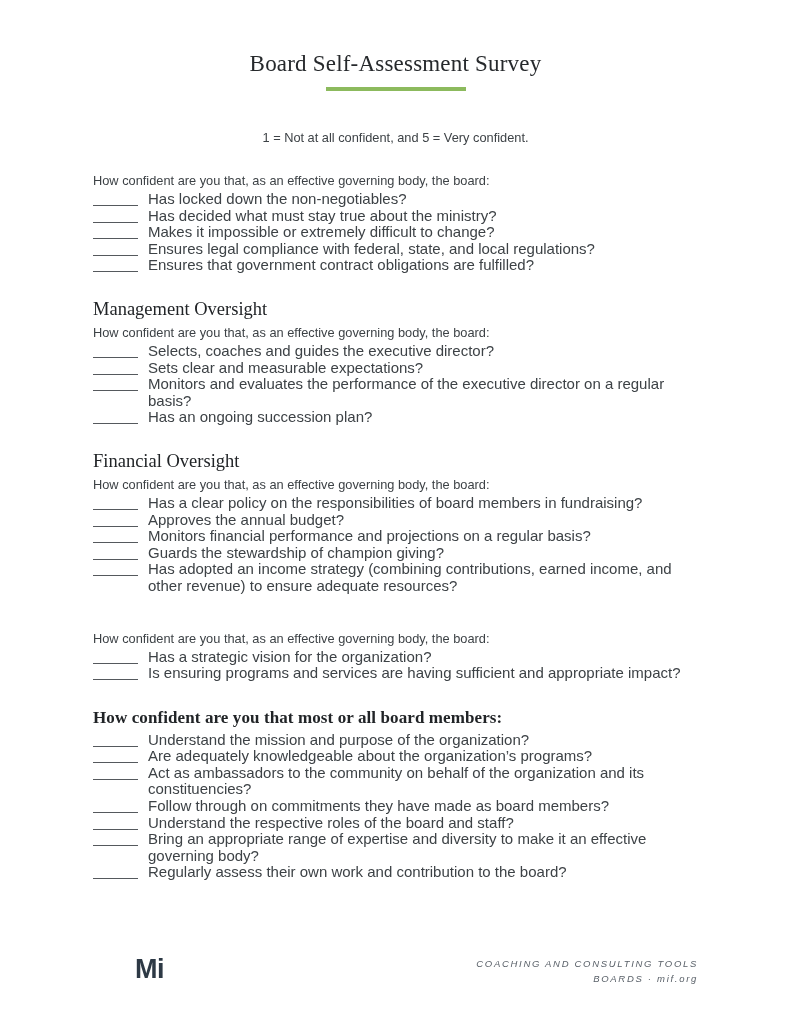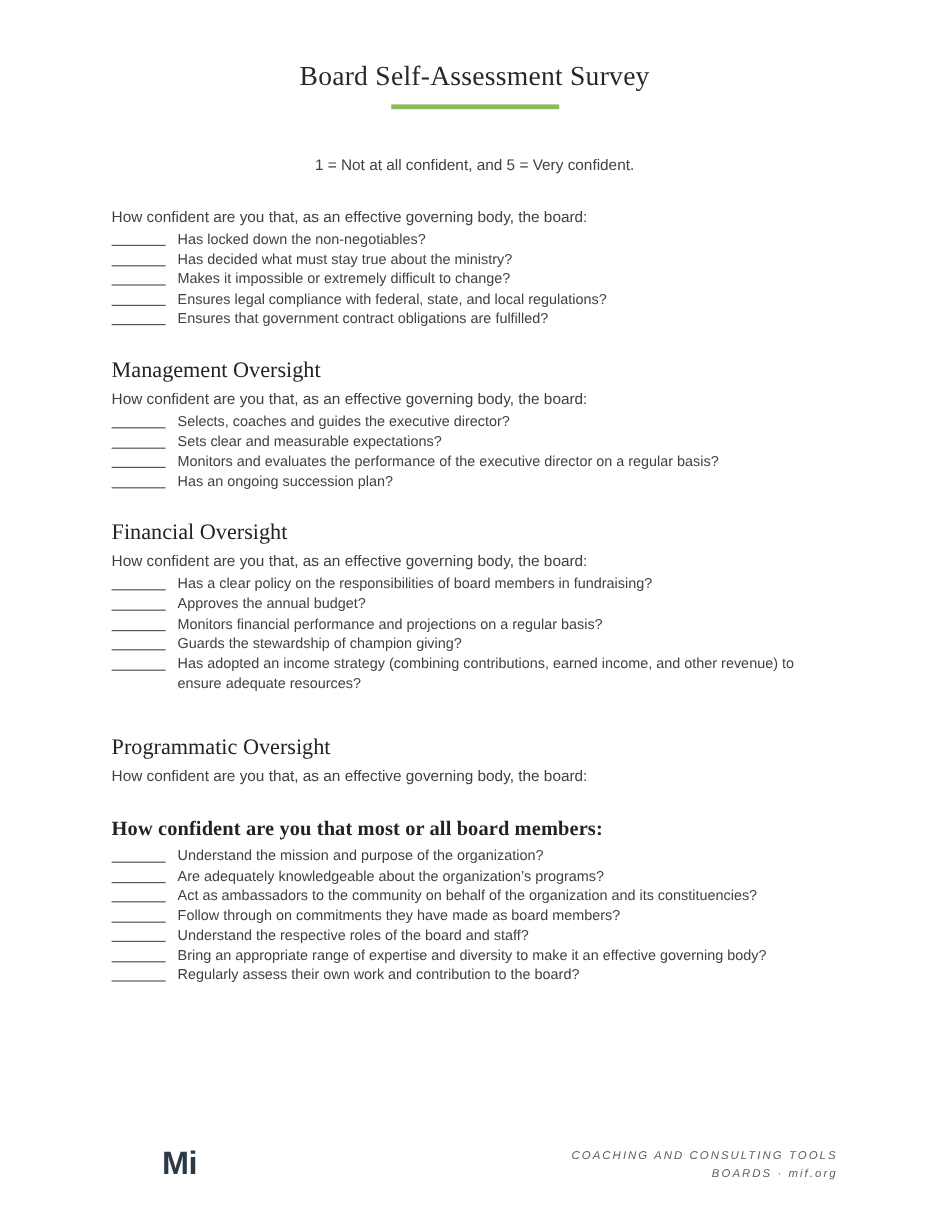--- a/index.html
+++ b/index.html
@@ -32,21 +32,21 @@
     font-size: 18.5px; line-height: 21px; color: #212427;
   }
   .section-heading.emphasis {
     font-weight: 700; font-size: 17px; letter-spacing: 0.1px;
   }
   .lead-in {
     margin: 0 0 2px 0; font-size: 12.8px; line-height: 17px; color: #3d4246;
   }
   .question-row {
     display: flex; align-items: baseline;
-    font-size: 12px; line-height: 16.6px; color: #3d4246;
+    font-size: 15px; line-height: 16.6px; color: #3d4246;
   }
   .blank {
     flex: 0 0 45px; width: 45px; height: 0;
     border-bottom: 1.5px solid #55595d;
     transform: translateY(2px);
     margin-right: 10px;
   }
   .question-text { flex: 1 1 auto; }
   .footer {
     position: absolute; left: 93px; right: 93px; bottom: 38px;
@@ -159,22 +159,32 @@
   </div>
 
   <div class="question-row">
     <span class="blank"></span>
     <span class="question-text">Has adopted an income strategy (combining contributions, earned income, and other revenue) to ensure adequate resources?</span>
   </div>
 </div>
   </section>
 
   <section class="survey-section">
-    <h2 class="section-heading">Programmatic Oversight</h2>
-    <p class="lead-in">How confident are you that, as an effective governing body, the board:</p>
+    <p class="lead-in">How confident are you that, as an effective governing body, the board:</p>
+    <div class="questions">
+  <div class="question-row">
+    <span class="blank"></span>
+    <span class="question-text">Has a strategic vision for the organization?</span>
+  </div>
+
+  <div class="question-row">
+    <span class="blank"></span>
+    <span class="question-text">Is ensuring programs and services are having sufficient and appropriate impact?</span>
+  </div>
+</div>
   </section>
 
   <section class="survey-section">
     <h2 class="section-heading emphasis">How confident are you that most or all board members:</h2>
 
     <div class="questions">
   <div class="question-row">
     <span class="blank"></span>
     <span class="question-text">Understand the mission and purpose of the organization?</span>
   </div>

